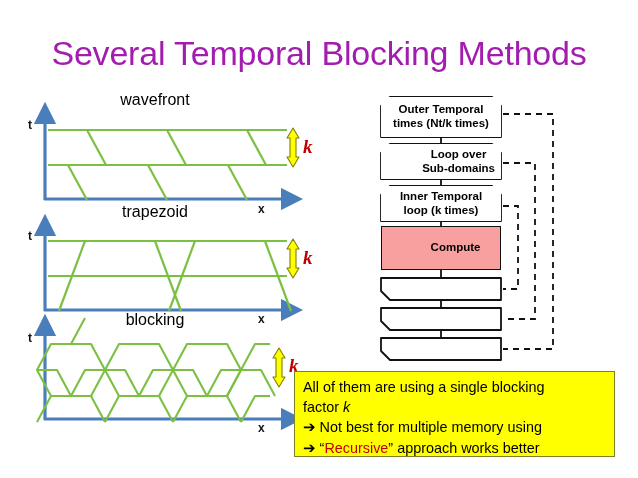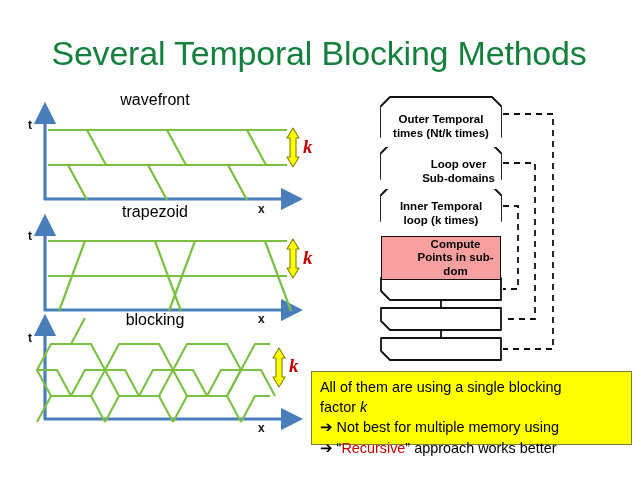--- a/index.html
+++ b/index.html
@@ -8,21 +8,21 @@
     background:#ffffff;
     font-family:"Liberation Sans", sans-serif;
     overflow:hidden;
     position:relative;
   }
   #slide{position:absolute;left:0;top:0;width:638px;height:478px;}
 
   .title{
     position:absolute;left:0;top:34px;width:638px;
     text-align:center;
-    font-size:34px;font-weight:400;color:#15803d;
+    font-size:34px;font-weight:400;color:#a21caf;
     letter-spacing:-0.2px;
     font-family:"Liberation Sans", sans-serif;
   }
 
   .diag-label{
     position:absolute;
     font-size:16px;color:#000;text-align:center;
     font-family:"Liberation Sans", sans-serif;
   }
 
@@ -41,21 +41,20 @@
   .fc-box{
     position:absolute;
     background:#ffffff;
     border:none;
     display:flex;align-items:center;justify-content:center;
     text-align:center;
     font-size:11.5px;font-weight:bold;color:#000;
     line-height:1.18;
     font-family:"Liberation Sans", sans-serif;
     box-sizing:border-box;
-    margin-top:10px;
   }
   .fc-text{position:relative;z-index:3;padding:0 6px;}
 
   .fc-compute{
     background:#f8a0a0;
     border:1.6px solid #111;
     padding-left:29px;
   }
 
   
@@ -226,28 +225,27 @@
   <div class="fc-box" style="left:381px;top:186px;width:120px;height:35px;">
     <div class="fc-text">
       <div>Inner Temporal</div>
       <div>loop (k times)</div>
     </div>
   </div>
 
   <div class="fc-box fc-compute" style="left:381px;top:226px;width:120px;height:44px;">
     <div class="fc-text">
       <div>Compute</div>
-      <div>Points in sub-dom</div>
     </div>
   </div>
 
   <div class="fc-box" style="left:381px;top:278px;width:120px;height:22px;background:transparent;"></div>
   <div class="fc-box" style="left:381px;top:308px;width:120px;height:22px;background:transparent;"></div>
   <div class="fc-box" style="left:381px;top:338px;width:120px;height:22px;background:transparent;"></div>
 
-  <div class="callout" style="left:311px;top:371px;width:321px;height:74px;">
+  <div class="callout" style="left:294px;top:371px;width:321px;height:86px;">
     <div class="ln">All of them are using a single blocking</div>
     <div class="ln"><span>factor </span><span class="ital">k</span></div>
     <div class="ln"><span class="arrow">➔</span>&nbsp;<span>Not best for multiple memory using</span></div>
     <div class="ln"><span class="arrow">➔</span>&nbsp;<span>“</span><span class="red">Recursive</span><span>” approach works better</span></div>
   </div>
 
 </div>
 
 </body></html>

